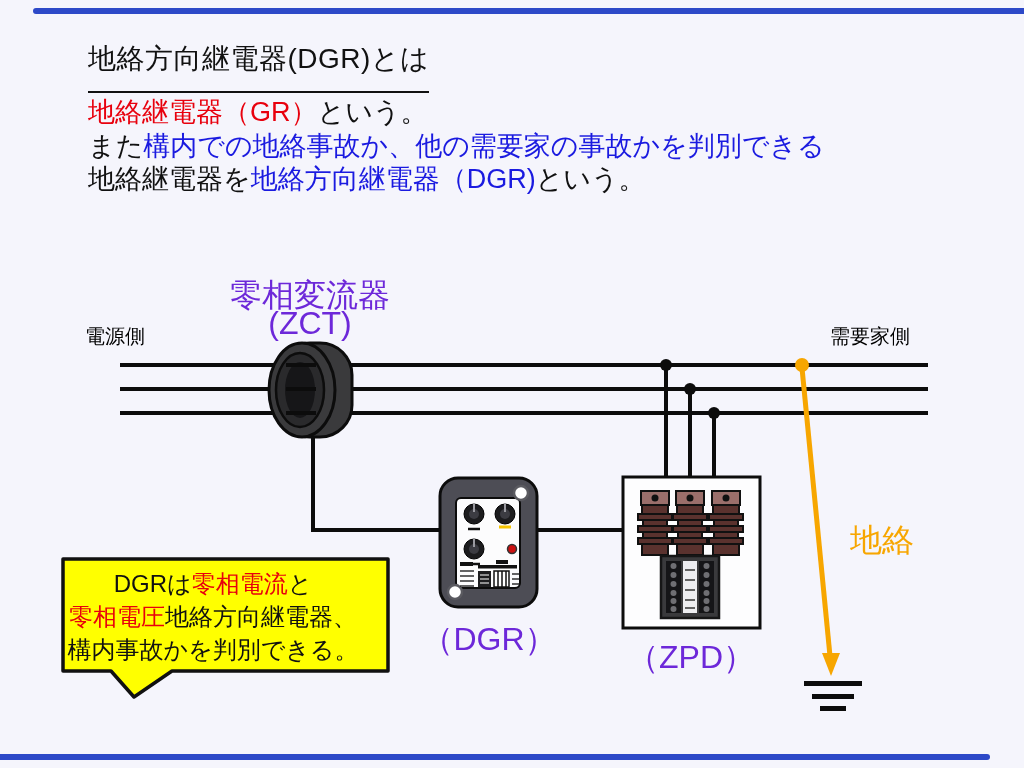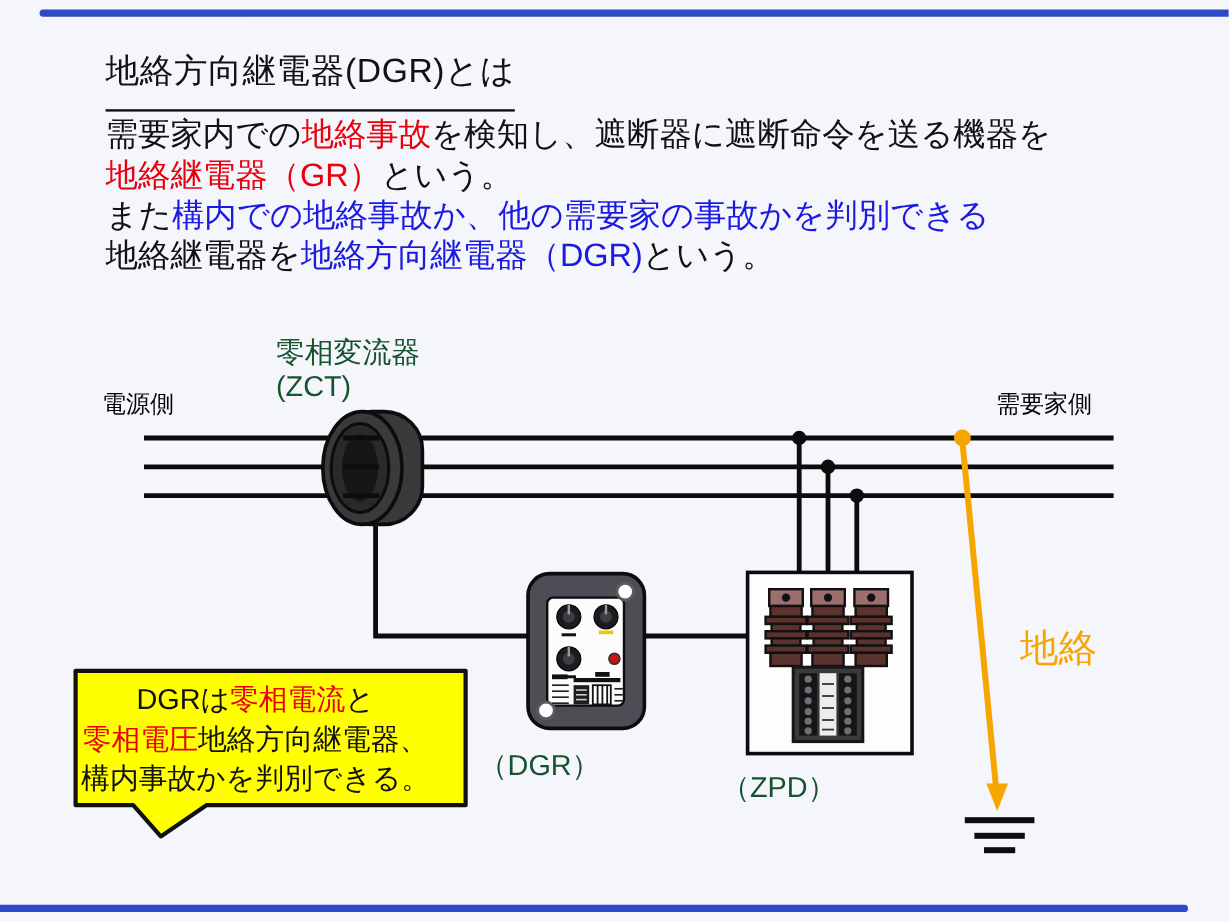--- a/index.html
+++ b/index.html
@@ -7,37 +7,36 @@
   .slide{position:relative;width:1024px;height:768px;background:#f5f5fc;overflow:hidden;}
   .abs{position:absolute;}
   .bar{position:absolute;height:6px;background:#2d49c8;}
   .bar.top{left:33px;top:8px;width:991px;border-radius:3px 0 0 3px;}
   .bar.bottom{left:0;top:754px;width:990px;border-radius:0 3px 3px 0;}
   .title{left:88px;top:40px;font-size:28px;color:#111;border-bottom:2px solid #111;padding-bottom:13px;letter-spacing:.5px;}
   .intro{left:88px;top:96px;font-size:27px;line-height:33.5px;color:#111;white-space:nowrap;}
   .red{color:#e8000d;}
   .blue{color:#1a1ae0;}
   .lbl{font-size:20px;color:#000000;white-space:nowrap;}
-  .devlbl{color:#14532d;font-size:24px;line-height:28px;white-space:nowrap;}
+  .devlbl{color:#6d28d9;font-size:32px;line-height:28px;text-align:center;white-space:nowrap;}
   .fault{font-size:32px;color:#f7a600;margin-left:28px;}
   .bubble-text{left:63px;top:567px;width:300px;font-size:24px;line-height:33px;text-align:center;color:#111;white-space:nowrap;}
   svg{position:absolute;left:0;top:0;}
 </style>
 </head>
 <body>
 
 <div class="slide">
 
   <div class="bar top"></div>
   <div class="bar bottom"></div>
 
   <div class="abs title">地絡方向継電器(DGR)とは</div>
 
   <div class="abs intro">
-    <div><span>需要家内での</span><span class="red">地絡事故</span><span>を検知し、遮断器に遮断命令を送る機器を</span></div>
     <div><span class="red">地絡継電器（GR）</span><span>という。</span></div>
     <div><span>また</span><span class="blue">構内での地絡事故か、他の需要家の事故かを判別できる</span></div>
     <div><span>地絡継電器を</span><span class="blue">地絡方向継電器（DGR)</span><span>という。</span></div>
   </div>
 
   <svg width="1024" height="768" viewBox="0 0 1024 768">
 
     <g stroke="#0c0c0c" stroke-width="4">
       <line x1="120" y1="365" x2="928" y2="365"></line>
       <line x1="120" y1="389" x2="928" y2="389"></line>

